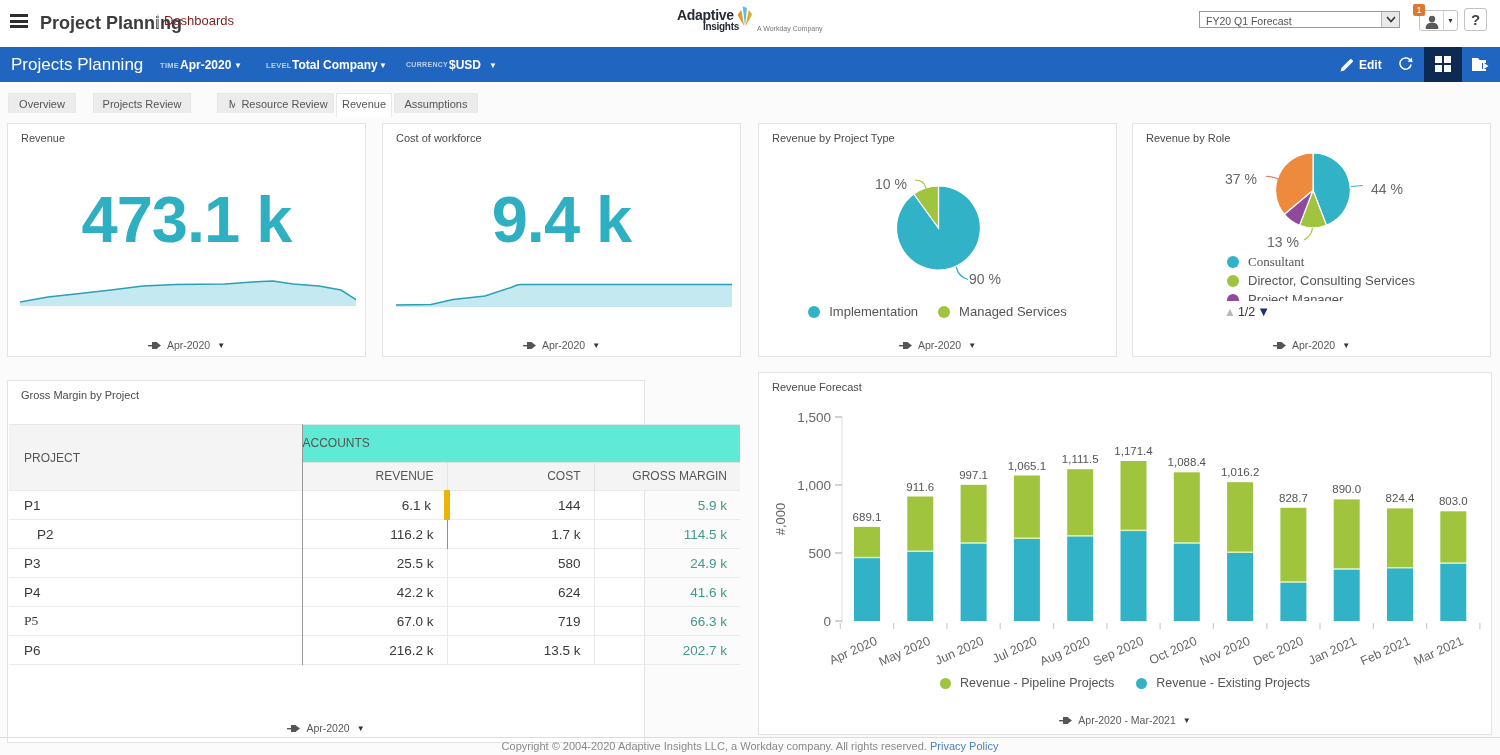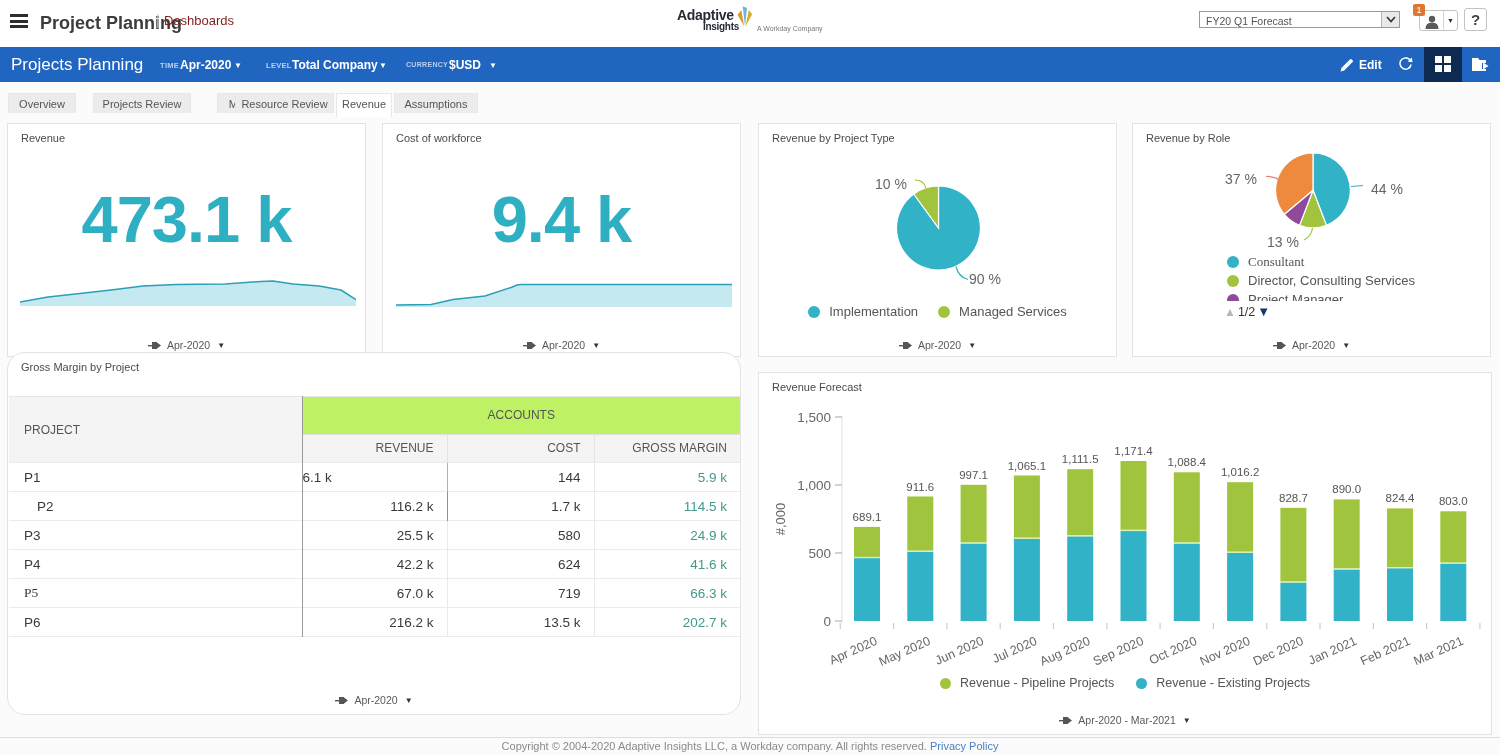--- a/index.html
+++ b/index.html
@@ -195,42 +195,42 @@
     <svg width="13" height="9" viewBox="0 0 13 9">
         <rect x="4" y="1" width="5" height="7" fill="#555"></rect>
         <polygon points="9,1.5 13,4.5 9,7.5" fill="#555"></polygon>
         <rect x="0" y="4" width="4" height="1.4" fill="#555"></rect>
       </svg>
     <span>Apr-2020</span>
       <span class="tri">▼</span>
   </div>
 </div>
 
-<div class="card" id="card5" style="left:7px; top:352px; width:734px; height:363px;border-radius:18px;">
+<div class="card" id="card5" style="left:7px; top:380px; width:638px; height:363px;">
   <div class="ctitle">Gross Margin by Project</div>
   <table class="abs" style="left:1px; top:43px; width:731px; table-layout:fixed; font-size:13.5px; color:#3a3a3a;">
     <colgroup>
         <col style="width:293px;">
         <col style="width:145px;">
         <col style="width:147px;">
         <col style="width:146px;">
       </colgroup>
     <tbody>
         <tr>
       <td rowspan="2" style="background:#f4f4f4; border-right:1px solid #9a9a9a; padding-left:15px; font-size:12px; color:#555; height:66px; border-top:1px solid #e6e6e6;">PROJECT</td>
-      <td colspan="3" style="background:#bef264; text-align:center; font-size:12px; color:#555; height:37px; border-bottom:1px solid #e0e0e0; border-top:1px solid #e6e6e6;">ACCOUNTS</td>
+      <td colspan="3" style="background:#5eead4; text-align:left; font-size:12px; color:#555; height:37px; border-bottom:1px solid #e0e0e0; border-top:1px solid #e6e6e6;">ACCOUNTS</td>
     </tr>
     <tr style="background:#f4f4f4; font-size:12px; color:#555;">
       <td style="text-align:right; padding-right:13px; height:28px; border-right:1px solid #e3e3e3;">REVENUE</td>
       <td style="text-align:right; padding-right:13px; border-right:1px solid #e3e3e3;">COST</td>
       <td style="text-align:right; padding-right:13px;">GROSS MARGIN</td>
     </tr>
     <tr style="height:29px; border-top:1px solid #ebebeb;">
       <td style="padding-left:15px; border-right:1px solid #9a9a9a;">P1</td>
-      <td style="padding-right:13px; border-right:1px solid #eab308;">6.1 k</td>
+      <td style="text-align:right; padding-right:13px; border-right:6px solid #eab308;">6.1 k</td>
       <td style="text-align:right; padding-right:13px; border-right:1px solid #e9e9e9;">144</td>
       <td style="text-align:right; padding-right:13px; color:#44998e;">5.9 k</td>
     </tr>
     <tr style="height:29px; border-top:1px solid #ebebeb;">
       <td style="padding-left:28px; border-right:1px solid #9a9a9a;">P2</td>
       <td style="text-align:right; padding-right:13px; border-right:1px solid #f97316;">116.2 k</td>
       <td style="text-align:right; padding-right:13px; border-right:1px solid #e9e9e9;">1.7 k</td>
       <td style="text-align:right; padding-right:13px; color:#44998e;">114.5 k</td>
     </tr>
     <tr style="height:29px; border-top:1px solid #ebebeb;">

